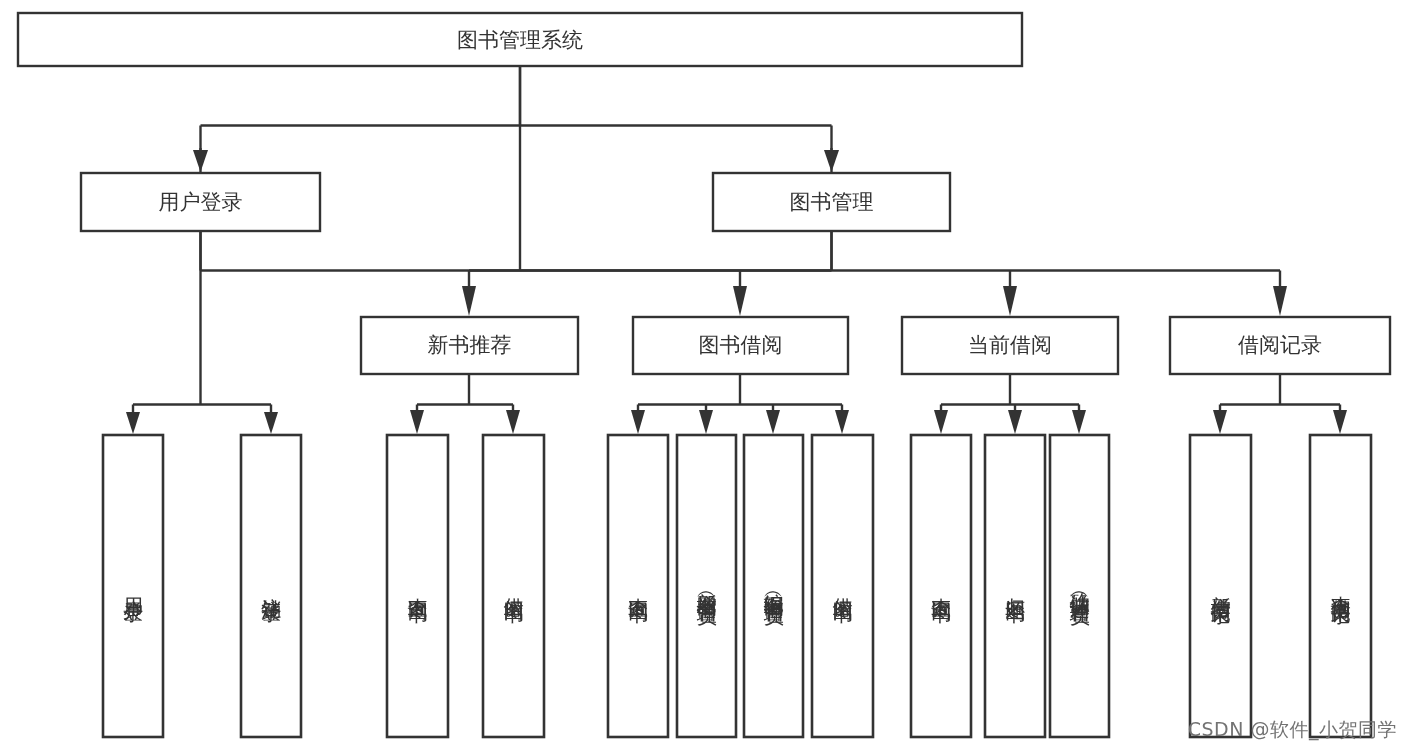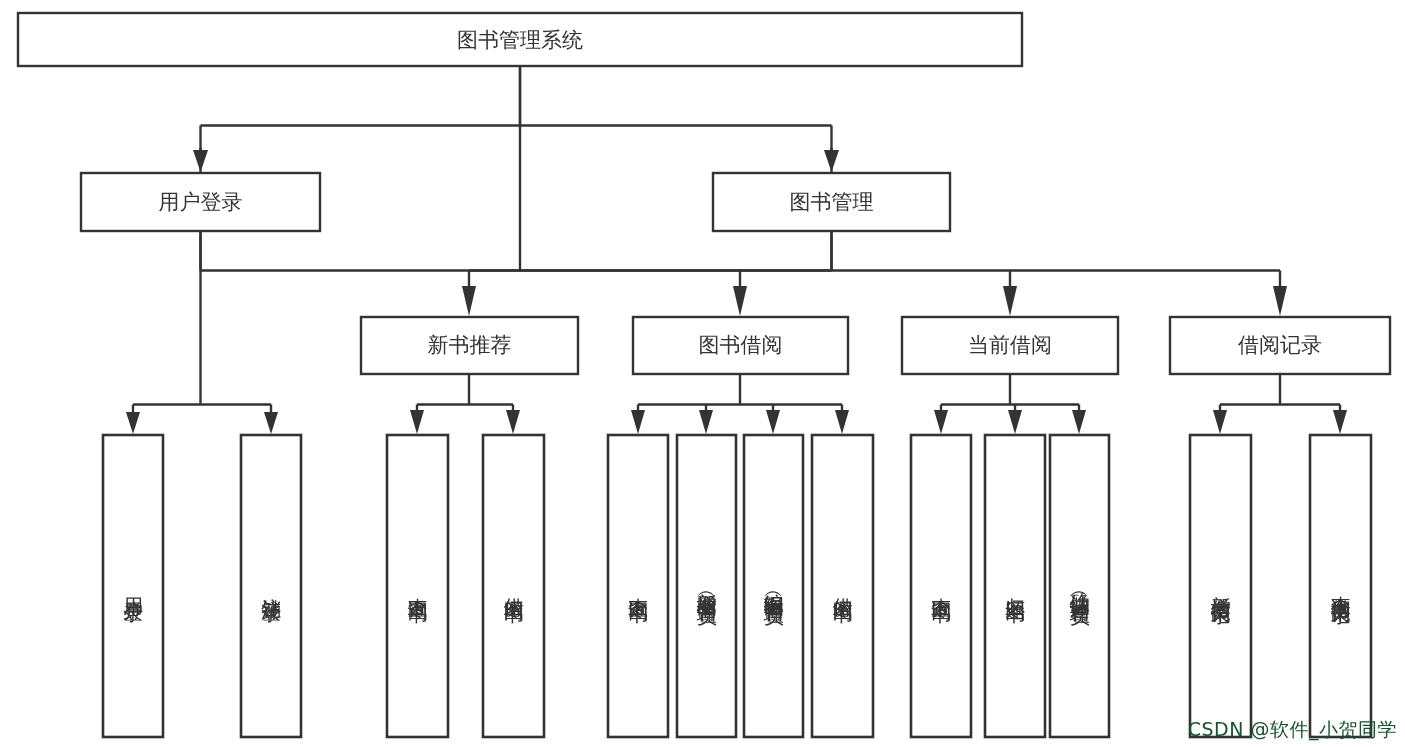--- a/index.html
+++ b/index.html
@@ -69,21 +69,21 @@
     text-align: center;
     white-space: nowrap;
     pointer-events: none;
   }
   .watermark {
     position: absolute;
     right: 8px;
     bottom: 4px;
     font-family: "DejaVu Sans", "Liberation Sans", sans-serif;
     font-size: 19px;
-    color: #14532d;
+    color: #737373;
     white-space: nowrap;
     letter-spacing: 0.5px;
   }
 </style>
 </head>
 <body>
 
 <div id="diagram-root">
 
   <svg class="diagram-canvas" viewBox="0 0 1405 747">

